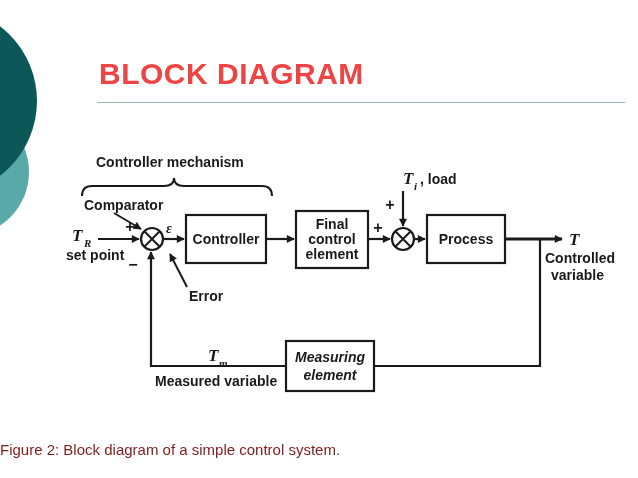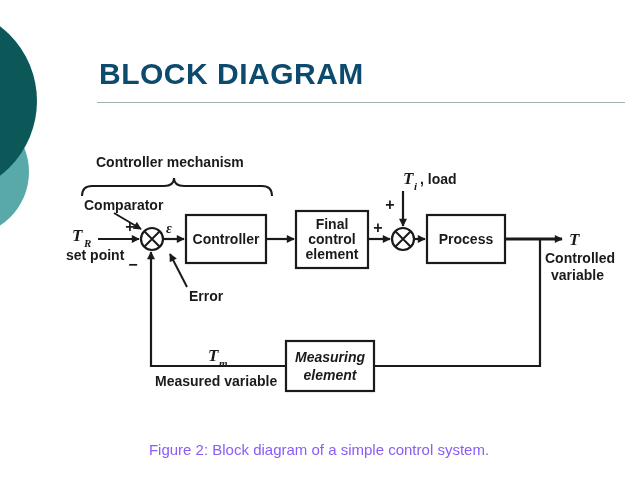--- a/index.html
+++ b/index.html
@@ -1,22 +1,22 @@
 <!DOCTYPE html>
 <html><head>
 <meta charset="utf-8">
 <style>
   html,body{margin:0;padding:0;background:#ffffff;}
   .slide{position:relative;width:638px;height:478px;background:#ffffff;overflow:hidden;font-family:"Liberation Sans",sans-serif;}
   .decor-circle{position:absolute;border-radius:50%;}
   .decor-dark{width:188px;height:188px;left:-151px;top:7px;background:#0c5858;z-index:2;}
   .decor-light{width:128px;height:128px;left:-99px;top:108px;background:#5aa9a9;z-index:1;}
-  .slide-title{position:absolute;left:99px;top:57px;margin:0;font-size:30px;font-weight:bold;letter-spacing:.5px;color:#0c4a6e;z-index:3;font-family:"Liberation Sans",sans-serif;text-align:center;}
+  .slide-title{position:absolute;left:99px;top:57px;margin:0;font-size:30px;font-weight:bold;letter-spacing:.5px;color:#ef4444;z-index:3;font-family:"Liberation Sans",sans-serif;text-align:center;}
   .title-rule{position:absolute;left:97px;top:102px;width:528px;height:0;border-top:1px solid #9ab4b4;z-index:3;}
-  .caption{position:absolute;left:0;top:441px;width:100%;text-align:center;font-size:15px;color:#8b5cf6;z-index:3;}
+  .caption{position:absolute;left:0;top:441px;width:100%;font-size:15px;color:#7f1d1d;z-index:3;}
   svg.diagram{position:absolute;left:0;top:0;z-index:4;}
   .ink{stroke:#1a1a1a;stroke-width:2.2;fill:none;}
   .thick{stroke-width:3;}
   .thin{stroke-width:2;}
   .box{stroke:#1a1a1a;stroke-width:2.2;fill:#ffffff;}
   svg text{fill:#1a1a1a;}
   .lbl{font-family:"Liberation Sans",sans-serif;font-weight:bold;font-size:14px;}
   .boxlbl{font-family:"Liberation Sans",sans-serif;font-weight:bold;font-size:14px;text-anchor:middle;}
   .italic{font-style:italic;}
   .sym{font-family:"Liberation Serif",serif;font-style:italic;font-weight:bold;font-size:17px;}

